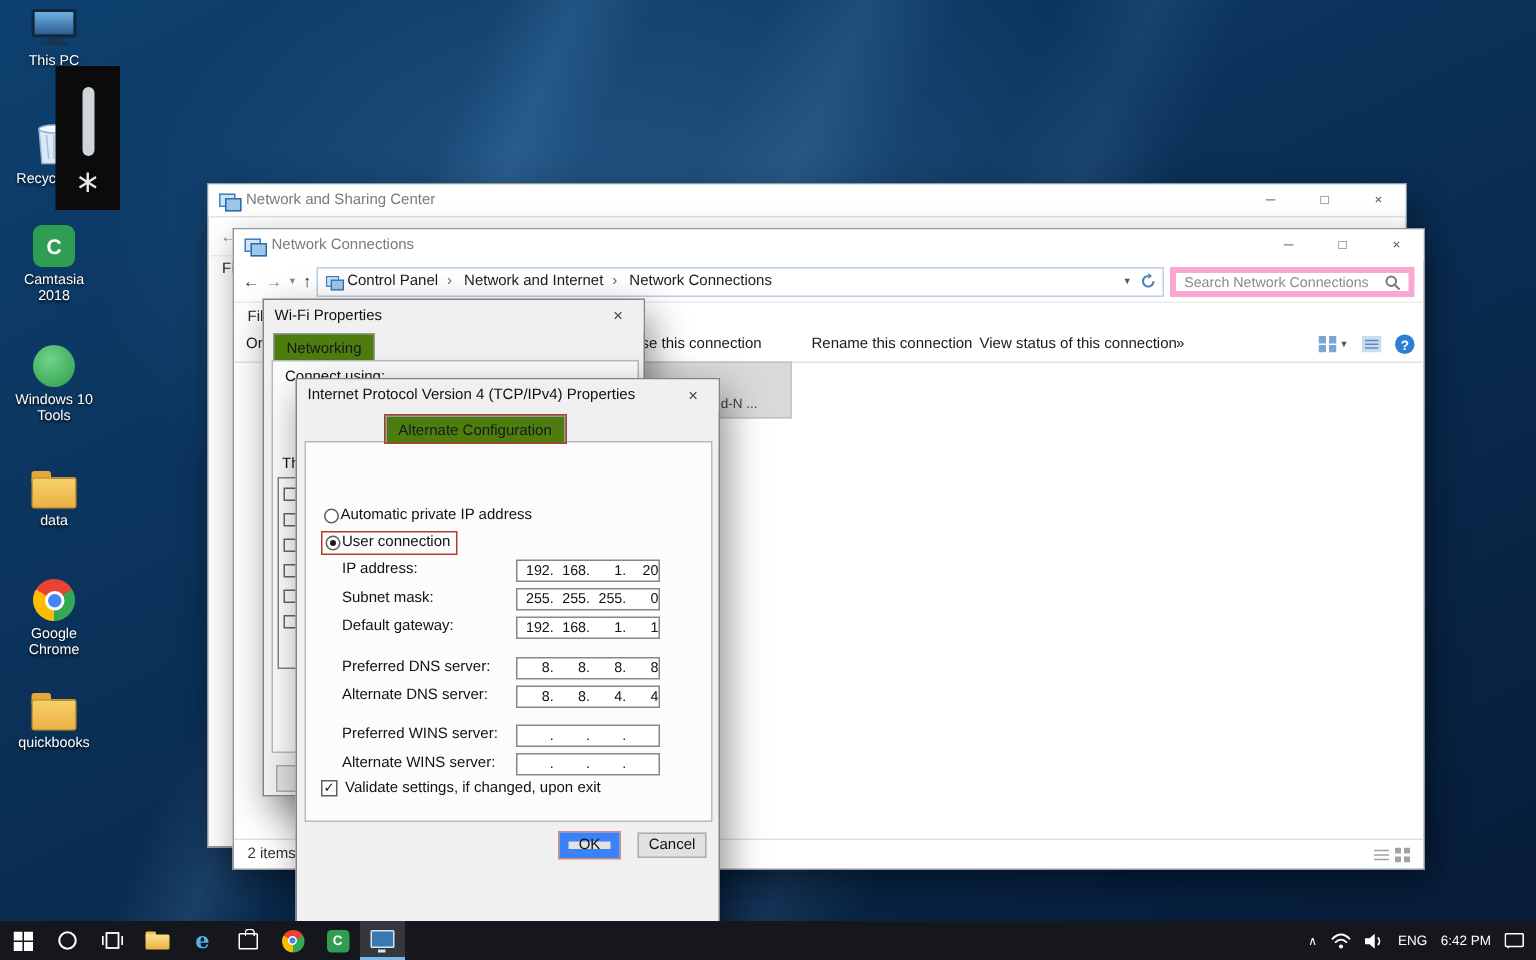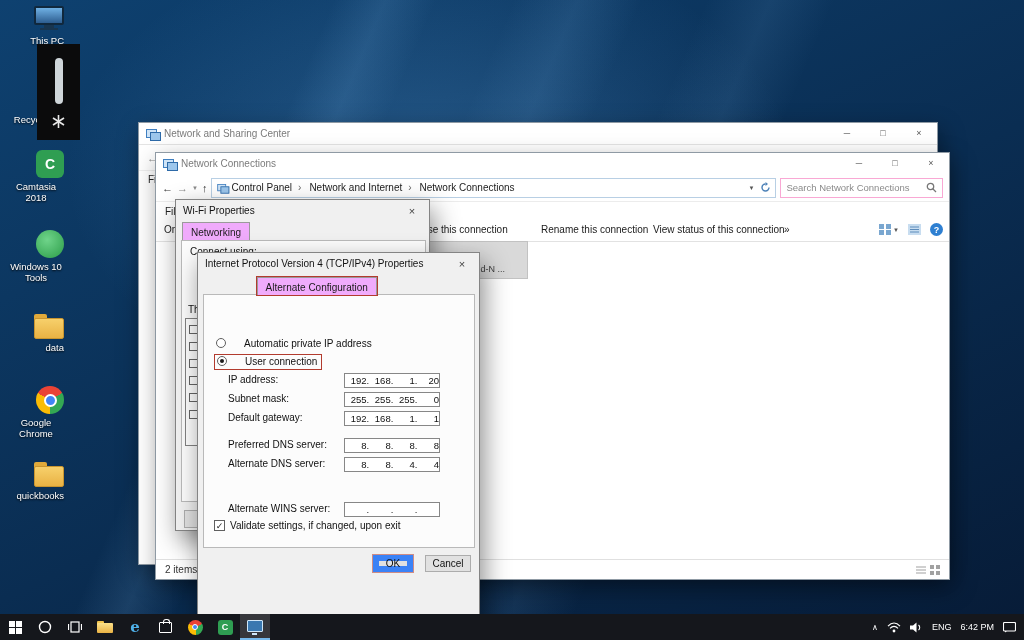--- a/index.html
+++ b/index.html
@@ -5,21 +5,21 @@
   *{margin:0;padding:0;box-sizing:border-box}
   html,body{width:1024px;height:640px;overflow:hidden}
   body{font-family:"Liberation Sans","DejaVu Sans",sans-serif;position:relative;background:#081f3a;font-size:10px}
 
   
   #desktop{position:absolute;inset:0 0 26px 0;
     background:
       radial-gradient(ellipse 520px 340px at 42% 28%, rgba(96,168,230,.30), rgba(96,168,230,0) 70%),
       linear-gradient(113deg, rgba(0,0,0,0) 26%, rgba(130,190,240,.14) 30%, rgba(0,0,0,0) 34%, rgba(0,0,0,0) 40%, rgba(130,190,240,.12) 45%, rgba(0,0,0,0) 50%, rgba(0,0,0,0) 55%, rgba(130,190,240,.10) 60%, rgba(0,0,0,0) 65%),
       linear-gradient(155deg,#0e4170 0%,#0a2d52 55%,#071c38 100%);}
-  .dicon{position:absolute;width:56px;display:flex;flex-direction:column;align-items:flex-end;gap:3px;z-index:1}
+  .dicon{position:absolute;width:56px;display:flex;flex-direction:column;align-items:center;gap:3px;z-index:1}
   .dicon .lbl{color:#fff;font-size:9.5px;line-height:11px;text-align:center;text-shadow:0 1px 2px rgba(0,0,0,.95)}
   .pcmon{width:30px;height:26px;display:flex;flex-direction:column;align-items:center}
   .pc-screen{width:30px;height:19px;background:linear-gradient(#6fb0e4,#2d5d8f);border:2px solid #10283d;border-radius:2px}
   .pc-stand{width:10px;height:3px;background:#18354f}
   .pc-base{width:18px;height:2px;background:#18354f}
   .sqicon{width:28px;height:28px;border-radius:6px;display:flex;align-items:center;justify-content:center;color:#fff;font-weight:bold;font-size:14px}
   .circicon{width:28px;height:28px;border-radius:50%}
   .folder{width:30px;height:25px;position:relative}
   .ftab{position:absolute;left:0;top:0;width:13px;height:7px;background:#e0a93a;border-radius:2px 2px 0 0}
   .fbody{position:absolute;left:0;top:4px;right:0;bottom:0;background:linear-gradient(#f7d06b,#e9b244);border-radius:2px;border:1px solid #c9952f}
@@ -47,47 +47,47 @@
   
   #win-sc .sc-addr{height:26px;border-top:1px solid #e4e4e4;display:flex;align-items:center;padding-left:8px}
   #win-sc .sc-menu{height:18px;display:flex;align-items:center;padding-left:3px;border-top:1px solid #eee}
 
   
   #win-nc .addr-row{height:28px;display:flex;align-items:center;padding:0 6px;gap:4px;border-bottom:1px solid #ececec}
   .crumb-box{flex:0 0 auto;width:565px;height:20px;border:1px solid #b8cfe4;display:flex;align-items:center;padding:0 4px;gap:2px;background:#fff}
   .crumb{font-size:10px;color:#1c1c1c;white-space:nowrap}
   .crumb:not(.last)::after{content:"›";margin:0 6px;color:#666}
   .crumb-tools{margin-left:auto;display:flex;align-items:center;gap:6px;color:#555}
-  .searchbox{flex:1;height:20px;border:1px solid #f9a8d4;display:flex;align-items:center;padding:0 5px;background:#fff}
+  .searchbox{flex:1;height:20px;border:4px solid #f9a8d4;display:flex;align-items:flex-end;padding:0 5px;background:#fff}
   .sb-text{font-size:9.5px;color:#8a8a8a;white-space:nowrap;overflow:hidden;flex:1}
   #win-nc .menu-row{height:18px;display:flex;align-items:center;padding-left:3px}
   #win-nc .tool-row{height:22px;position:relative;border-bottom:1px solid #e2e2e2;font-size:10px;color:#1a1a1a}
   .tb-item{position:absolute;top:4px;white-space:nowrap}
   .tool-right{position:absolute;right:6px;top:3px;display:flex;align-items:center;gap:9px}
   .helpdot{width:13px;height:13px;border-radius:50%;background:#2e7fd1;color:#fff;font-size:9px;font-weight:bold;display:flex;align-items:center;justify-content:center}
   .adapter-tile{position:absolute;left:273px;top:88px;width:99px;height:38px;background:#d9d9d9;border:1px solid #c2c2c2;overflow:hidden}
   .tile-label{position:absolute;left:36px;top:22px;font-size:9px;color:#3c3c3c;white-space:nowrap}
   .statusbar{position:absolute;left:0;right:0;bottom:0;height:20px;border-top:1px solid #e0e0e0;display:flex;align-items:center;padding:0 9px;color:#333}
   .sb-views{margin-left:auto;display:flex;gap:4px;opacity:.55}
 
   
   .dlg{position:absolute;background:#f0f0f0;border:1px solid #848484;box-shadow:4px 10px 24px rgba(0,0,0,.45)}
   .dlg .titlebar{background:#f0f0f0;height:21px}
   .dlg .wtitle{color:#111}
   .dclose{position:absolute;right:4px;top:2px;width:26px;height:17px;display:flex;align-items:center;justify-content:center;color:#444;font-size:11px}
   .tabs{position:absolute;left:6px;display:flex;align-items:flex-end;height:18px}
   .dtab{font-size:10px;color:#1a1a1a;padding:2px 8px 2px;background:#ececec;border:1px solid #9a9a9a;border-bottom:none;margin-right:-1px;position:relative;top:18px;height:15px}
-  .dtab.active{background:#f0abfc;top:0;height:18px;z-index:2;padding-top:4px}
+  .dtab.active{background:#4d7c0f;top:0;height:18px;z-index:2;padding-top:4px}
   .dtab.ann{box-shadow:0 0 0 1px #b23b2e}
   .tabpage{position:absolute;background:#fcfcfc;border:1px solid #b9b9b9}
 
   .dlabel{position:absolute;font-size:10px;color:#111;white-space:nowrap}
   .radio{width:10px;height:10px;border:1px solid #5f5f5f;border-radius:50%;background:#fff;display:inline-block;position:relative;flex:0 0 auto}
   .radio.sel::after{content:"";position:absolute;left:2px;top:2px;width:4px;height:4px;border-radius:50%;background:#1c1c1c}
-  .radio-row{position:absolute;display:inline-flex;align-items:flex-start;gap:18px;font-size:10px;color:#111}
+  .radio-row{position:absolute;display:inline-flex;align-items:flex-end;gap:1px;font-size:10px;color:#111}
   .ann-wrap{border:1px solid #b23b2e;padding:1px 4px 2px 2px}
 
   .ip-row{position:absolute;left:0;width:100%;height:15px}
   .ip-lb{position:absolute;left:30px;top:1px;font-size:10px;color:#111;white-space:nowrap}
   .ip-box{position:absolute;left:146px;top:0;width:96px;height:15px;background:#fff;border:1px solid #878787;display:flex;align-items:center;font-size:9.5px;color:#111}
   .ip-box i{flex:1;text-align:right;font-style:normal}
   .ip-box b{font-weight:normal}
   .ip-box b::before{content:"."}
 
   .chk{width:11px;height:11px;background:#fff;border:1px solid #5f5f5f;display:inline-flex;align-items:center;justify-content:center;font-size:9px;color:#1b1b1b;flex:0 0 auto}
@@ -373,20 +373,32 @@
     <div class="ip-row" style="top:204px">
       <span class="ip-lb">Alternate DNS server:</span>
       <span class="ip-box">
           <i>8</i>
           <b></b>
           <i>8</i>
           <b></b>
           <i>4</i>
           <b></b>
           <i>4</i>
+        </span>
+    </div>
+    <div class="ip-row" style="top:230px">
+      <span class="ip-lb">Preferred WINS server:</span>
+      <span class="ip-box">
+          <i></i>
+          <b></b>
+          <i></i>
+          <b></b>
+          <i></i>
+          <b></b>
+          <i></i>
         </span>
     </div>
     <div class="ip-row" style="top:249px">
       <span class="ip-lb">Alternate WINS server:</span>
       <span class="ip-box">
           <i></i>
           <b></b>
           <i></i>
           <b></b>
           <i></i>

